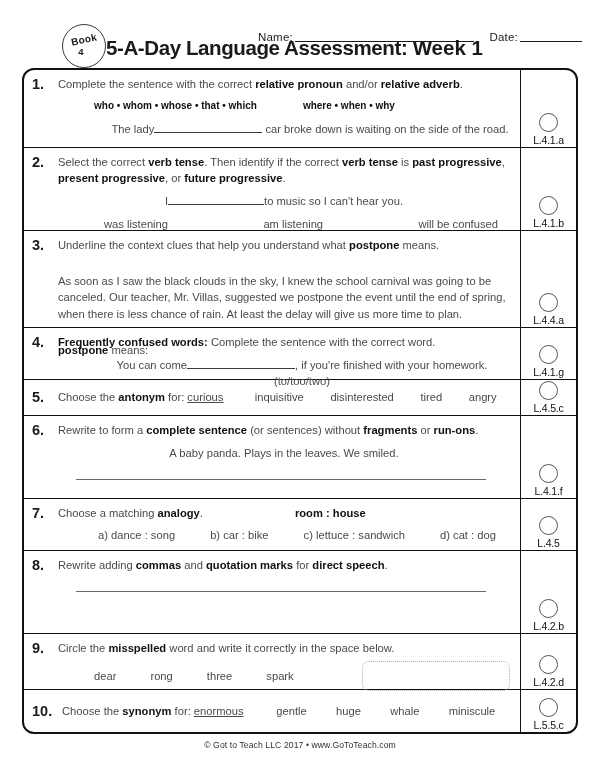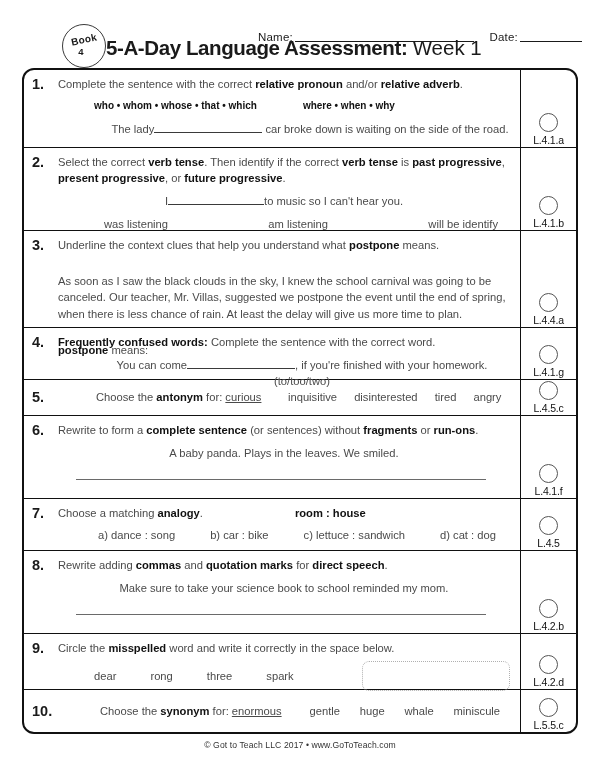--- a/index.html
+++ b/index.html
@@ -71,21 +71,21 @@
   .title {
     position: absolute;
     left: 106px;
     top: 36px;
     font-size: 20.5px;
     font-weight: bold;
     letter-spacing: -0.4px;
     white-space: nowrap;
   }
   .title .week {
-    font-weight: normal;
+    font-weight: bold;
     letter-spacing: 0px;
   }
 
   
   .sheet {
     position: absolute;
     left: 22px;
     top: 68px;
     width: 556px;
     height: 666px;
@@ -182,21 +182,21 @@
   .choices span { white-space: nowrap; }
   .choices.spread { justify-content: space-between; }
   .para { margin-top: 20px; }
   .means { margin-top: 20px; font-weight: bold; color: #111; }
   .means .lt { font-weight: normal; color: #4a4a4a; }
   .writeline {
     border-bottom: 1.3px solid #6a6a6a;
     height: 0;
     margin: 18px 24px 0 18px;
   }
-  .inline-row { display: flex; align-items: flex-end; margin-left: 38px; }
+  .inline-row { display: flex; align-items: flex-end; }
   .inline-row .lead { white-space: nowrap; }
   .ul { text-decoration: underline; }
   .opts {
     display: flex;
     flex: 1 1 auto;
     justify-content: space-around;
     padding-left: 18px;
   }
   .opts span { white-space: nowrap; }
   .answerbox {
@@ -283,21 +283,21 @@
       <div class="qcontent">
         <div>
           <span>Select the correct </span><b>verb tense</b><span>.  Then identify if the correct </span><b>verb tense</b><span> is </span><b>past progressive</b><span>, </span><b>present progressive</b><span>, or </span><b>future progressive</b><span>.</span>
         </div>
         <div class="center-line">
           <span>I</span><span class="blank blank-md"></span><span>to music so I can't hear you.</span>
         </div>
         <div class="choices spread">
           <span>was listening</span>
           <span>am listening</span>
-          <span>will be identify</span>
+          <span>will be confused</span>
         </div>
       </div>
     </div>
     <div class="std">
       <div class="circle"></div>
       <div class="code">L.4.1.b</div>
     </div>
   </div>
 
   <div class="qrow" style="flex:0 0 97px;">
@@ -394,21 +394,20 @@
     </div>
   </div>
 
   <div class="qrow" style="flex:0 0 83px;">
     <div class="qbody">
       <div class="qnum">8.</div>
       <div class="qcontent">
         <div>
           <span>Rewrite adding </span><b>commas</b><span> and </span><b>quotation marks</b><span> for </span><b>direct speech</b><span>.</span>
         </div>
-        <div class="center-line">Make sure to take your science book to school reminded my mom.</div>
         <div class="writeline"></div>
       </div>
     </div>
     <div class="std">
       <div class="circle"></div>
       <div class="code">L.4.2.b</div>
     </div>
   </div>
 
   <div class="qrow" style="flex:0 0 56px;">

